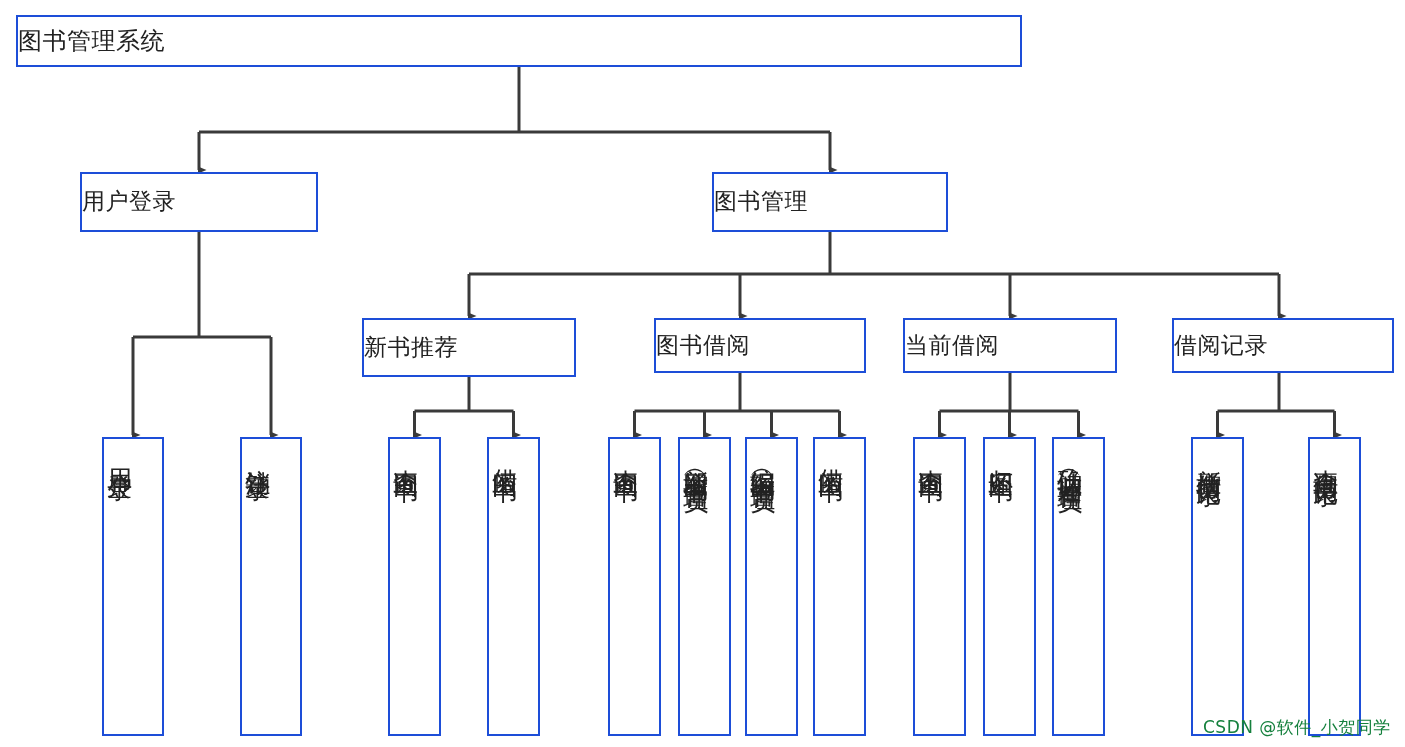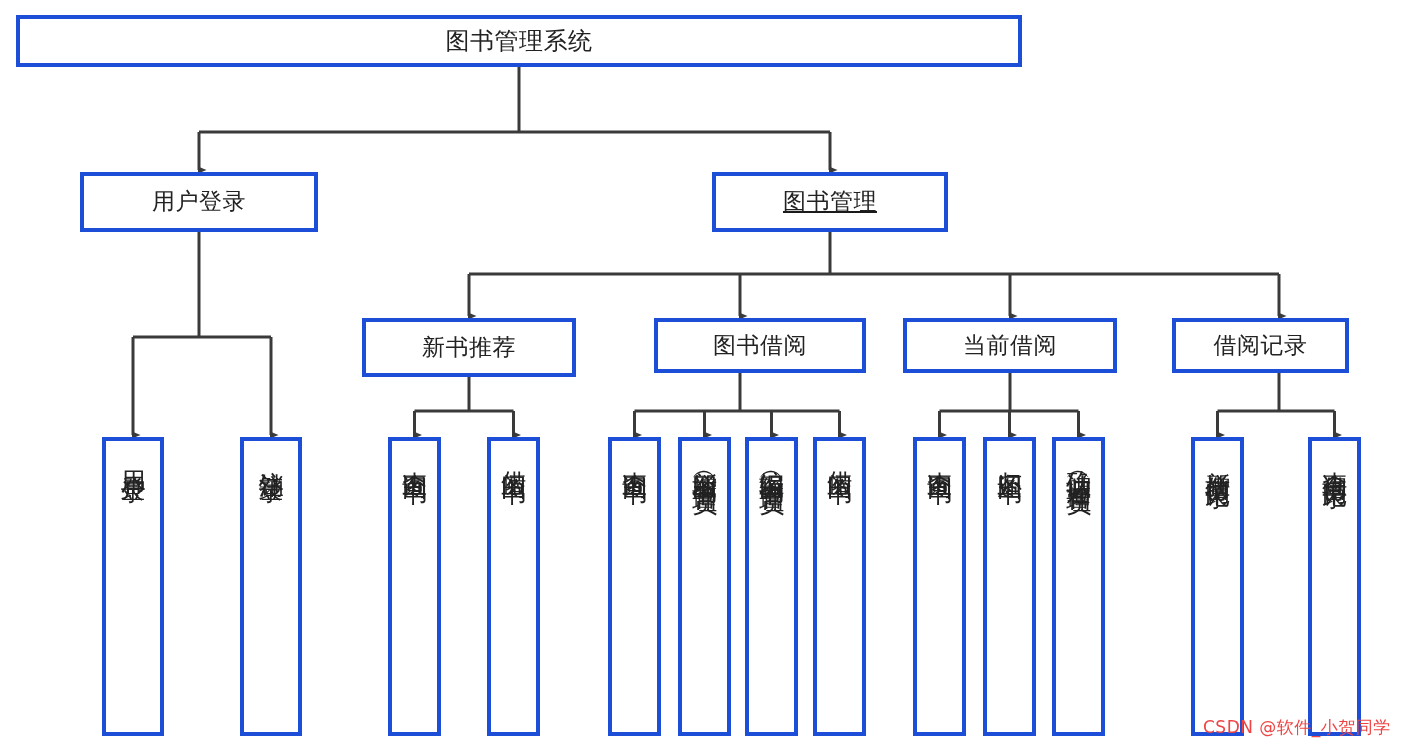--- a/index.html
+++ b/index.html
@@ -22,24 +22,23 @@
     position: absolute;
     left: 0;
     top: 0;
     width: 1405px;
     height: 747px;
   }
   .node-box {
     position: absolute;
     box-sizing: border-box;
     background: #ffffff;
-    border: 4px solid #1d4ed8;
+    border: 2px solid #1d4ed8;
     display: flex;
     align-items: center;
-    justify-content: center;
     color: #1a1a1a;
     z-index: 3;
   }
   .node-label {
     display: block;
     text-align: center;
     letter-spacing: 0.5px;
     color: #222222;
   }
   .node-h .node-label {
@@ -119,34 +118,34 @@
       </g>
   </svg>
 
   <div class="node-box node-h node-root" style="left: 16px; top: 15px; width: 1006px; height: 52px;">
     <span class="node-label">图书管理系统</span>
   </div>
 
   <div class="node-box node-h" style="left: 80px; top: 172px; width: 238px; height: 60px;">
     <span class="node-label">用户登录</span>
   </div>
-  <div class="node-box node-h" style="left: 712px; top: 172px; width: 236px; height: 60px; text-decoration: underline;">
+  <div class="node-box node-h" style="left: 712px; top: 172px; width: 236px; height: 60px;">
     <span class="node-label">图书管理</span>
   </div>
 
   <div class="node-box node-h" style="left: 362px; top: 318px; width: 214px; height: 59px;">
     <span class="node-label">新书推荐</span>
   </div>
   <div class="node-box node-h" style="left: 654px; top: 318px; width: 212px; height: 55px;">
     <span class="node-label">图书借阅</span>
   </div>
   <div class="node-box node-h" style="left: 903px; top: 318px; width: 214px; height: 55px;">
     <span class="node-label">当前借阅</span>
   </div>
-  <div class="node-box node-h" style="left: 1172px; top: 318px; width: 177px; height: 55px;">
+  <div class="node-box node-h" style="left: 1172px; top: 318px; width: 222px; height: 55px;">
     <span class="node-label">借阅记录</span>
   </div>
 
   <div class="node-box node-v" style="left: 102px; top: 437px; width: 62px; height: 299px;">
     <span class="node-label">用户登录</span>
   </div>
   <div class="node-box node-v" style="left: 240px; top: 437px; width: 62px; height: 299px;">
     <span class="node-label">注销登录</span>
   </div>
   <div class="node-box node-v" style="left: 388px; top: 437px; width: 53px; height: 299px;">
@@ -176,15 +175,15 @@
   <div class="node-box node-v" style="left: 1052px; top: 437px; width: 53px; height: 299px;">
     <span class="node-label">确认归还（管理员）</span>
   </div>
   <div class="node-box node-v" style="left: 1191px; top: 437px; width: 53px; height: 299px;">
     <span class="node-label">新增借阅记录</span>
   </div>
   <div class="node-box node-v" style="left: 1308px; top: 437px; width: 53px; height: 299px;">
     <span class="node-label">查询借阅记录</span>
   </div>
 
-  <div class="watermark" style="left: 1203px; top: 716px; color: #ef4444;">CSDN @软件_小贺同学</div>
+  <div class="watermark" style="left: 1203px; top: 716px; color: #15803d;">CSDN @软件_小贺同学</div>
 
 </div>
 
 </body></html>

